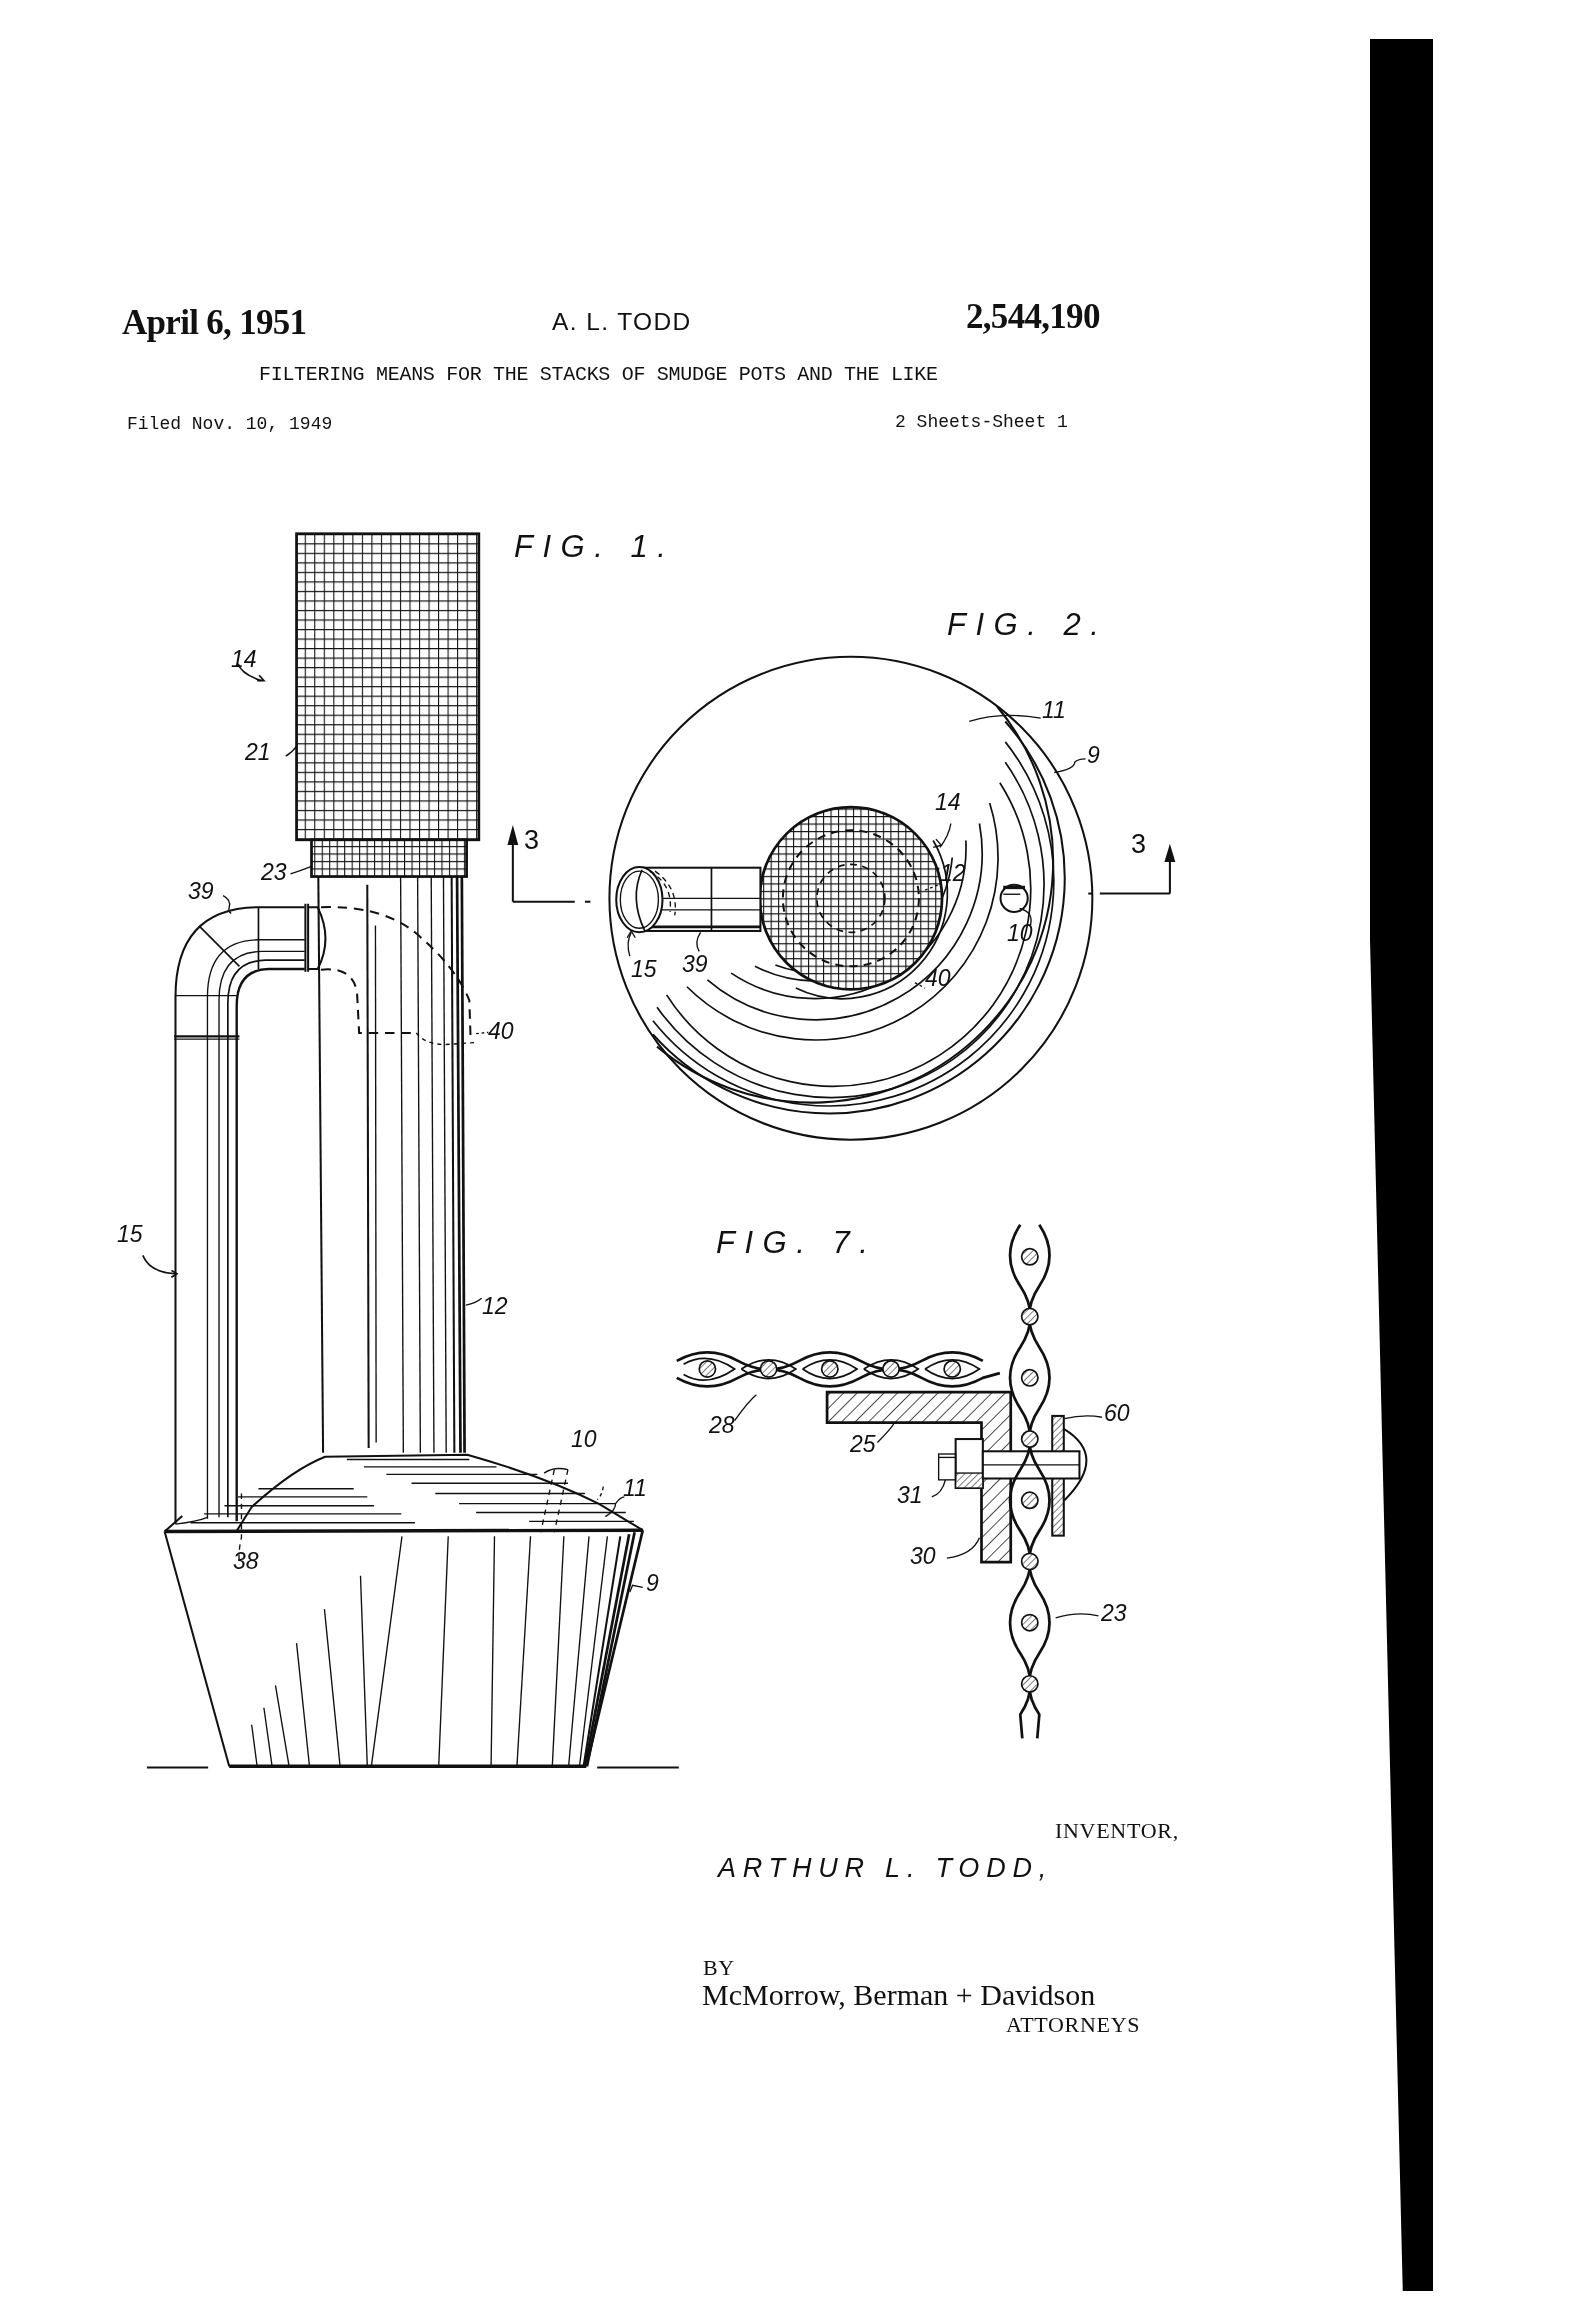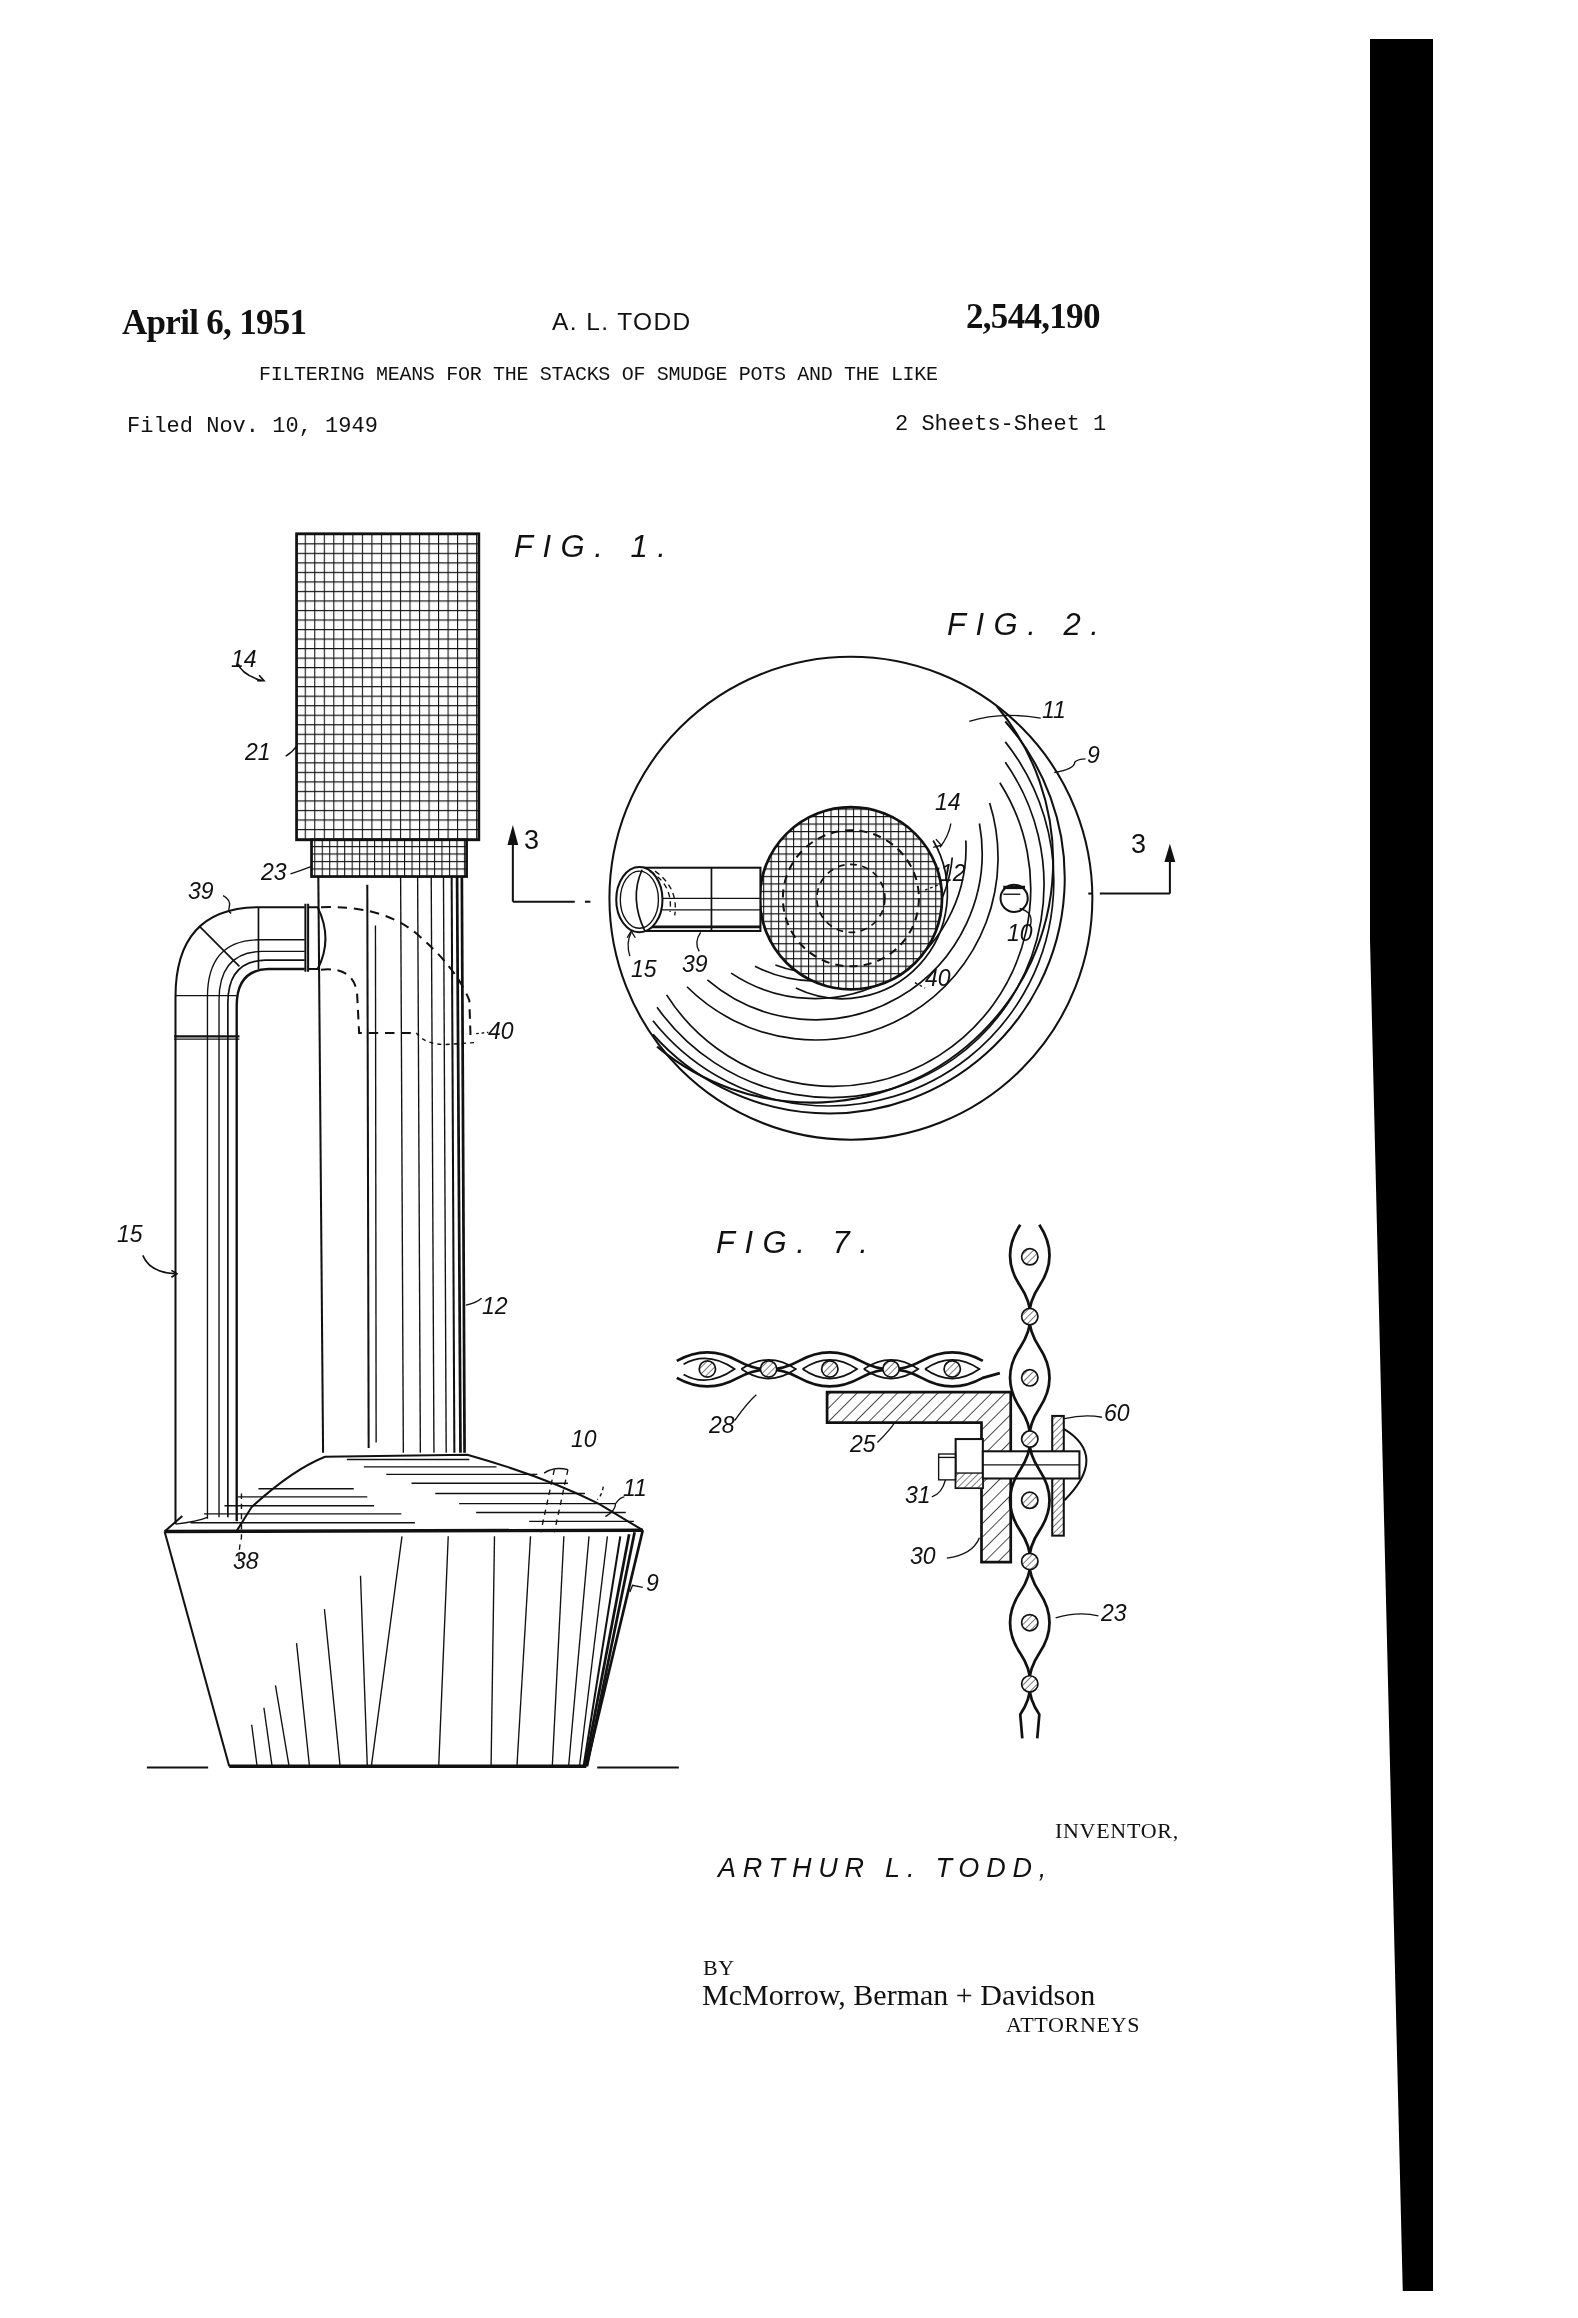--- a/index.html
+++ b/index.html
@@ -1,20 +1,20 @@
 <!DOCTYPE html>
 <html style="font-size:11px"><head>
 <meta charset="utf-8">
 <style>
   html, body { margin:0; padding:0; background:#ffffff; }
   body { width:1578px; height:2319px; position:relative; overflow:hidden; font-family:"Liberation Serif", serif; color:#111; }
   .abs { position:absolute; white-space:nowrap; }
   .hdr-bold { font-family:"Liberation Serif", serif; font-weight:bold; font-size:35px; letter-spacing:-0.7px; }
   .hdr-sans { font-family:"Liberation Sans", sans-serif; font-size:24.5px; letter-spacing:1.4px; }
-  .mono { font-family:"Liberation Mono", monospace; font-size:22px; }
+  .mono { font-family:"Liberation Mono", monospace; font-size:18px; }
   .fig-label { font-family:"Liberation Sans", sans-serif; font-style:italic; font-size:31px; letter-spacing:9.5px; }
   .ref { font-family:"Liberation Sans", sans-serif; font-style:italic; font-size:23px; }
   .inv-name { font-family:"Liberation Sans", sans-serif; font-style:italic; font-size:27px; letter-spacing:6.8px; }
   .serif-caps { font-family:"Liberation Serif", serif; font-size:22px; letter-spacing:0.7px; }
   .sig { font-family:"Liberation Serif", serif; font-size:30px; }
   svg.drawing { position:absolute; left:0; top:0; }
   .edge-bar { position:absolute; background:#000; }
 </style>
 </head>
 <body>
@@ -286,21 +286,21 @@
 <div class="abs ref" style="left:1087px; top:742px;">9</div>
 <div class="abs ref" style="left:935px; top:789px;">14</div>
 <div class="abs ref" style="left:940px; top:860px;">12</div>
 <div class="abs ref" style="left:1007px; top:920px;">10</div>
 <div class="abs ref" style="left:631px; top:956px;">15</div>
 <div class="abs ref" style="left:682px; top:951px;">39</div>
 <div class="abs ref" style="left:925px; top:965px;">40</div>
 
 <div class="abs ref" style="left:709px; top:1412px;">28</div>
 <div class="abs ref" style="left:850px; top:1431px;">25</div>
-<div class="abs ref" style="left:897px; top:1482px;margin-left:8px;">31</div>
+<div class="abs ref" style="left:897px; top:1482px;">31</div>
 <div class="abs ref" style="left:910px; top:1543px;">30</div>
 <div class="abs ref" style="left:1104px; top:1400px;">60</div>
 <div class="abs ref" style="left:1101px; top:1600px;">23</div>
 
 <div class="abs serif-caps" style="left:1055px; top:1818px;">INVENTOR,</div>
 <div class="abs inv-name" style="left:718px; top:1853px;">ARTHUR L. TODD,</div>
 <div class="abs serif-caps" style="left:703px; top:1955px;">BY</div>
 <div class="abs sig" style="left:702px; top:1978px;">McMorrow, Berman + Davidson</div>
 <div class="abs serif-caps" style="left:1006px; top:2012px;">ATTORNEYS</div>
 

